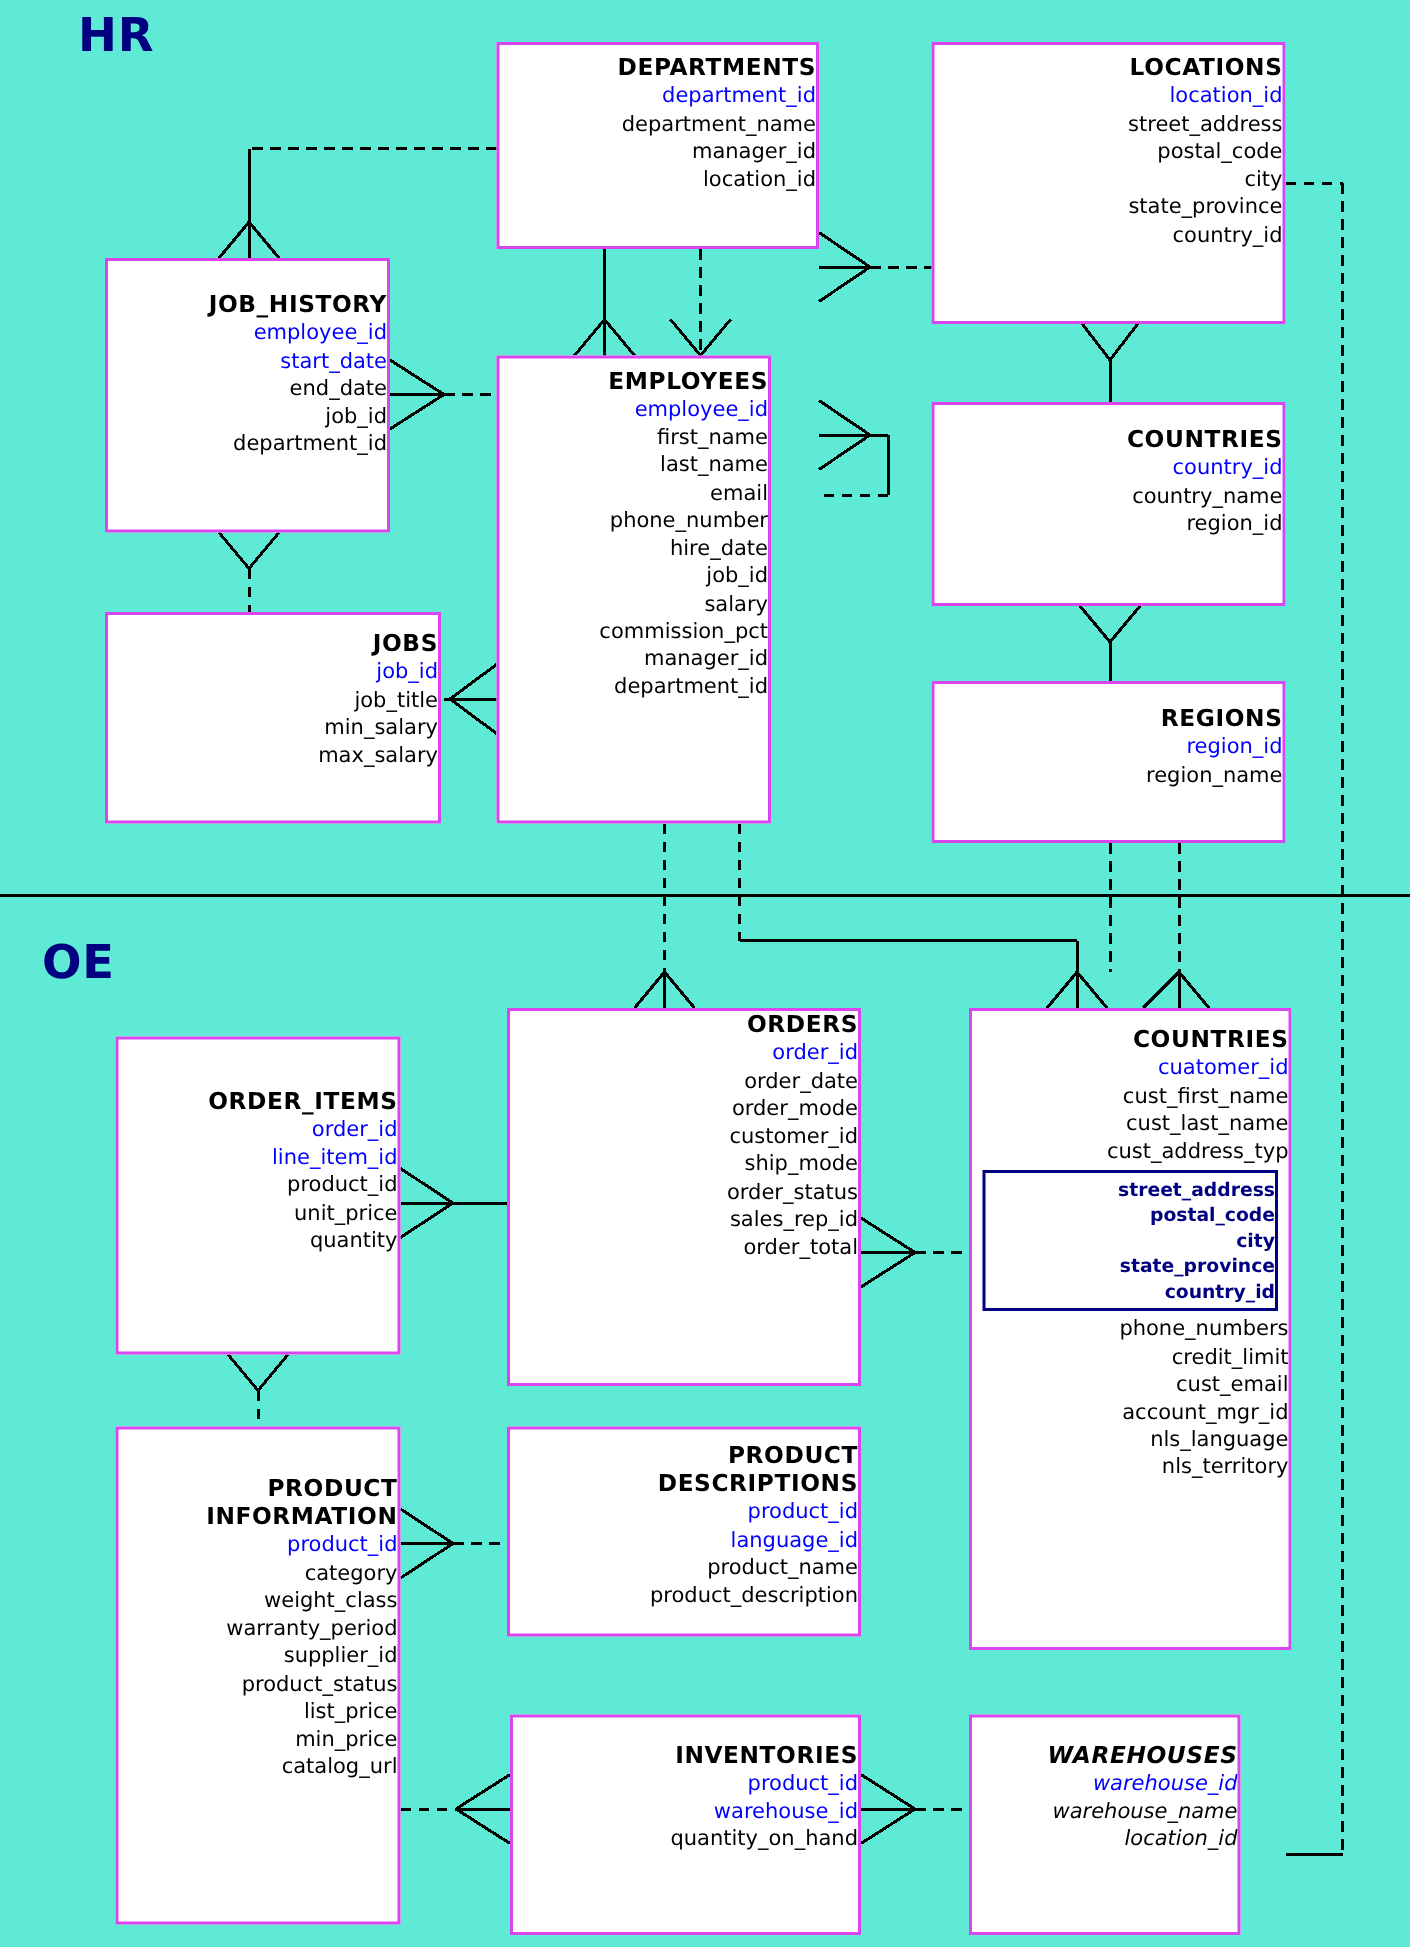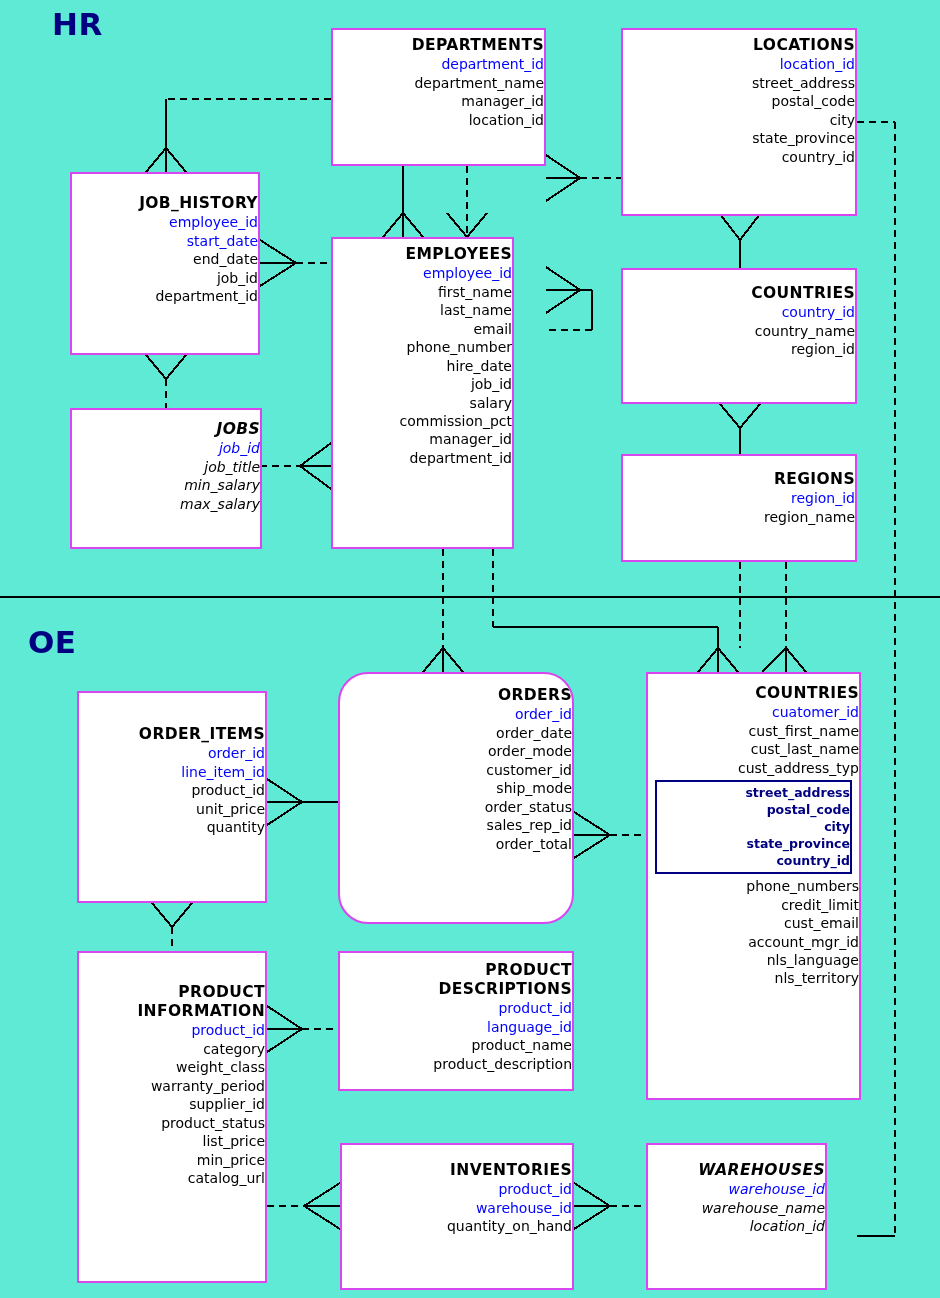--- a/index.html
+++ b/index.html
@@ -204,21 +204,21 @@
     <span class="attr">department_id</span>
   </div>
 
   <div class="entity" style="left:621px;top:268px;width:236px;height:136px;padding-top:14px;">
     <span class="ent-title">COUNTRIES</span>
     <span class="attr key">country_id</span>
     <span class="attr">country_name</span>
     <span class="attr">region_id</span>
   </div>
 
-  <div class="entity" style="left:70px;top:408px;width:192px;height:141px;padding-top:10px;font-style:italic;">
+  <div class="entity" style="left:70px;top:408px;width:224px;height:141px;padding-top:10px;">
     <span class="ent-title">JOBS</span>
     <span class="attr key">job_id</span>
     <span class="attr">job_title</span>
     <span class="attr">min_salary</span>
     <span class="attr">max_salary</span>
   </div>
 
   <div class="entity" style="left:621px;top:454px;width:236px;height:108px;padding-top:14px;">
     <span class="ent-title">REGIONS</span>
     <span class="attr key">region_id</span>
@@ -227,21 +227,21 @@
 
   <div class="entity" style="left:77px;top:691px;width:190px;height:212px;padding-top:32px;">
     <span class="ent-title">ORDER_ITEMS</span>
     <span class="attr key">order_id</span>
     <span class="attr key">line_item_id</span>
     <span class="attr">product_id</span>
     <span class="attr">unit_price</span>
     <span class="attr">quantity</span>
   </div>
 
-  <div class="entity" style="left:338px;top:672px;width:236px;height:252px;padding-top:12px;border-radius:30px;">
+  <div class="entity" style="left:338px;top:672px;width:236px;height:252px;">
     <span class="ent-title">ORDERS</span>
     <span class="attr key">order_id</span>
     <span class="attr">order_date</span>
     <span class="attr">order_mode</span>
     <span class="attr">customer_id</span>
     <span class="attr">ship_mode</span>
     <span class="attr">order_status</span>
     <span class="attr">sales_rep_id</span>
     <span class="attr">order_total</span>
   </div>

